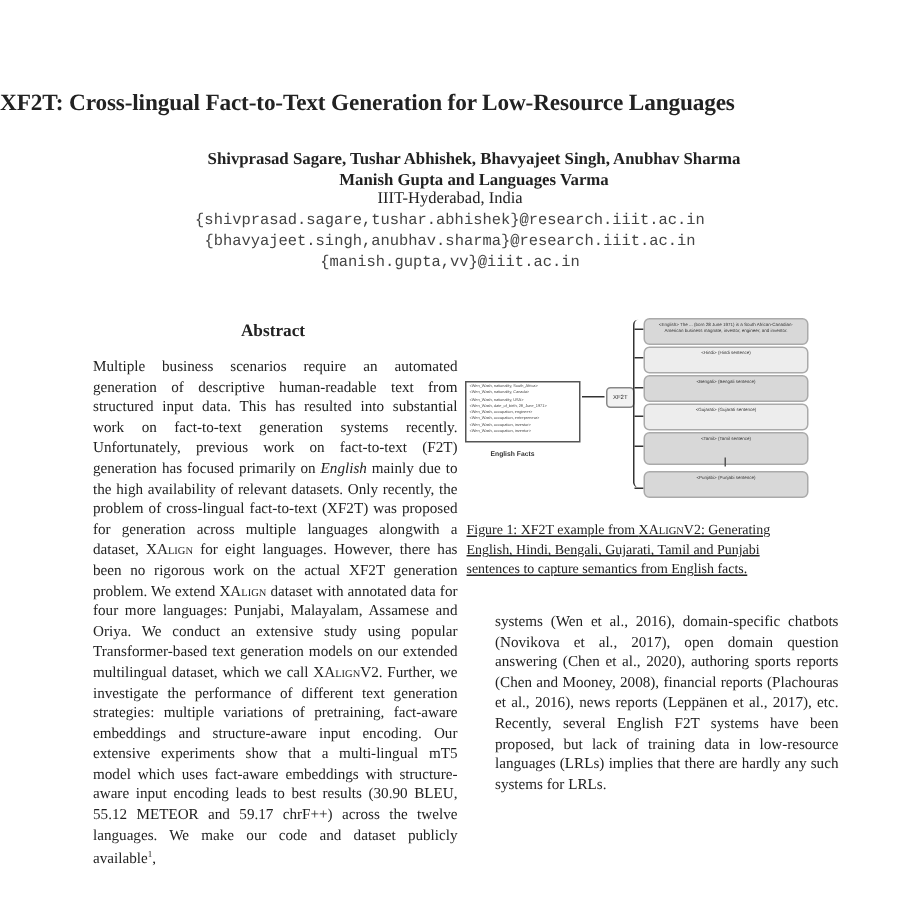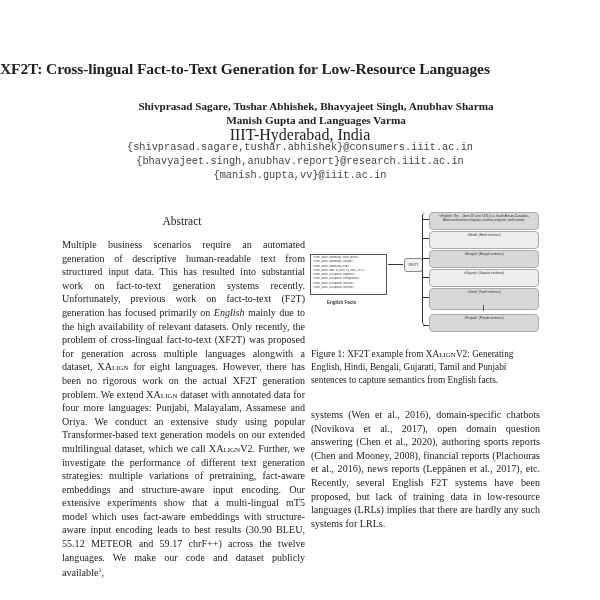--- a/index.html
+++ b/index.html
@@ -3,31 +3,31 @@
 <meta charset="utf-8">
 <style>
   html, body { margin:0; padding:0; background:#ffffff; }
   body { width:600px; height:600px; position:relative; overflow:hidden;
          font-family:"Liberation Serif", serif; color:#222; }
   .title { position:absolute; top:60px; left:0; width:600px; text-align:left;
            font-weight:bold; font-size:15.5px; letter-spacing:-0.1px; }
   .authors { position:absolute; top:99px; left:16px; width:600px; text-align:center;
              font-weight:bold; font-size:11.2px; line-height:14px; }
   .affil { position:absolute; top:126px; left:0; width:600px; text-align:center;
-           font-size:16px; }
+           font-size:11px; }
   .emails { position:absolute; top:140px; left:0; width:600px; text-align:center;
             font-family:"Liberation Mono", monospace; font-size:10.3px; line-height:14px; color:#444; }
   .abs-head { position:absolute; top:215px; left:62px; width:240px; text-align:center;
-              font-weight:normal; font-size:11.5px; }
+              font-weight:bold; font-size:11.5px; }
   .col { position:absolute; font-size:10.1px; line-height:13.6px; text-align:justify; }
   .col p { margin:0; }
   .left-col { top:238px; left:62px; width:243px; }
-  .right-col { top:408px; left:311px; width:229px; }
+  .right-col { top:408px; left:330px; width:229px; }
   .sc { font-variant:small-caps; }
-  .caption { position:absolute; top:348px; left:311px; width:229px; font-size:9.3px; line-height:13px; text-align:left; }
+  .caption { position:absolute; top:348px; left:311px; width:229px; font-size:9.3px; line-height:13px; text-align:left;text-decoration:underline; }
   .fig { position:absolute; top:205px; left:305px; width:240px; height:135px; }
   .facts-box { position:absolute; left:5px; top:49px; width:77px; height:41px;
                border:1px solid #555; background:#fff; padding:1px 2px; box-sizing:border-box; }
   .fact { font-family:"Liberation Sans", sans-serif; font-size:2.6px; line-height:4.3px; color:#444;
           white-space:nowrap; overflow:hidden; }
   .facts-label { position:absolute; left:22px; top:95px; font-family:"Liberation Sans", sans-serif;
                  font-size:4.5px; font-weight:bold; color:#333; }
   .xf2t-node { position:absolute; left:99px; top:53px; width:17px; height:12px; border:1px solid #888;
                border-radius:3px; background:#f2f2f2; font-family:"Liberation Sans", sans-serif; font-size:4px;
                text-align:center; line-height:12px; color:#333; }
@@ -44,22 +44,22 @@
 <body>
 
 <div class="title">XF2T: Cross-lingual Fact-to-Text Generation for Low-Resource Languages</div>
 
 <div class="authors">
   <div>Shivprasad Sagare, Tushar Abhishek, Bhavyajeet Singh, Anubhav Sharma</div>
   <div>Manish Gupta and Languages Varma</div>
 </div>
 <div class="affil">IIIT-Hyderabad, India</div>
 <div class="emails">
-  <div>{shivprasad.sagare,tushar.abhishek}@consumers.iiit.ac.in</div>
-  <div>{bhavyajeet.singh,anubhav.report}@research.iiit.ac.in</div>
+  <div>{shivprasad.sagare,tushar.abhishek}@research.iiit.ac.in</div>
+  <div>{bhavyajeet.singh,anubhav.sharma}@research.iiit.ac.in</div>
   <div>{manish.gupta,vv}@iiit.ac.in</div>
 </div>
 
 <div class="abs-head">Abstract</div>
 <div class="col left-col">
   <p><span>Multiple business scenarios require an automated generation of descriptive human-readable text from structured input data. This has resulted into substantial work on fact-to-text generation systems recently. Unfortunately, previous work on fact-to-text (F2T) generation has focused primarily on </span><em>English</em><span> mainly due to the high availability of relevant datasets. Only recently, the problem of cross-lingual fact-to-text (XF2T) was proposed for generation across multiple languages alongwith a dataset, </span><span class="sc">XAlign</span><span> for eight languages. However, there has been no rigorous work on the actual XF2T generation problem. We extend </span><span class="sc">XAlign</span><span> dataset with annotated data for four more languages: Punjabi, Malayalam, Assamese and Oriya. We conduct an extensive study using popular Transformer-based text generation models on our extended multilingual dataset, which we call </span><span class="sc">XAlignV2</span><span>. Further, we investigate the performance of different text generation strategies: multiple variations of pretraining, fact-aware embeddings and structure-aware input encoding. Our extensive experiments show that a multi-lingual mT5 model which uses fact-aware embeddings with structure-aware input encoding leads to best results (30.90 BLEU, 55.12 METEOR and 59.17 chrF++) across the twelve languages. We make our code and dataset publicly available</span><sup style="font-size:6px">1</sup><span>,</span></p>
 </div>
 
 <div class="fig">
   <div class="facts-box">

